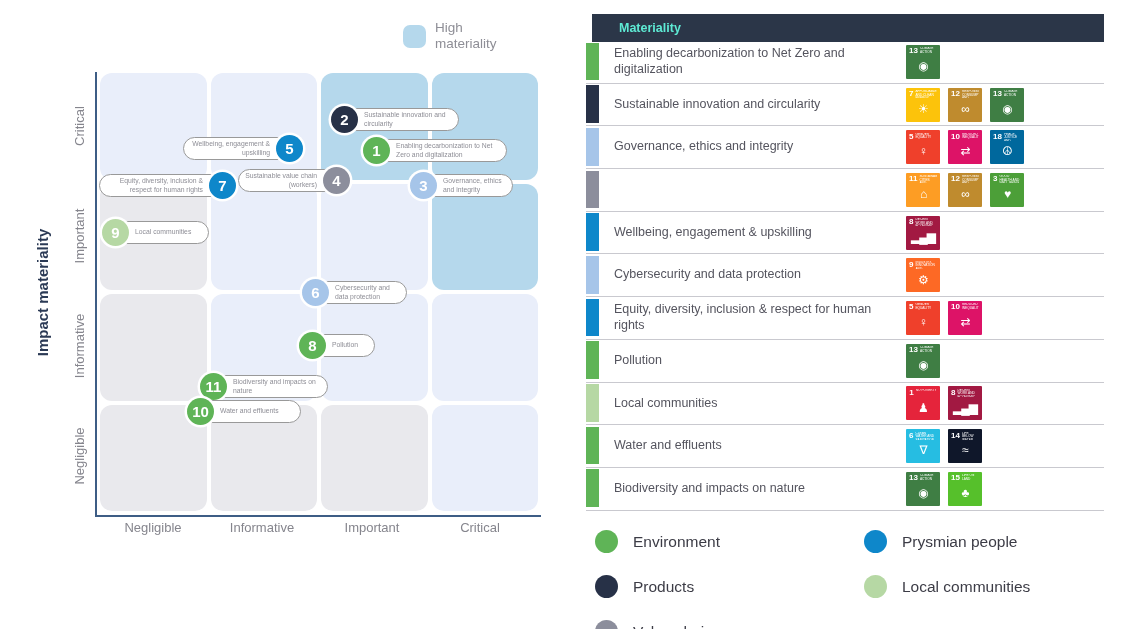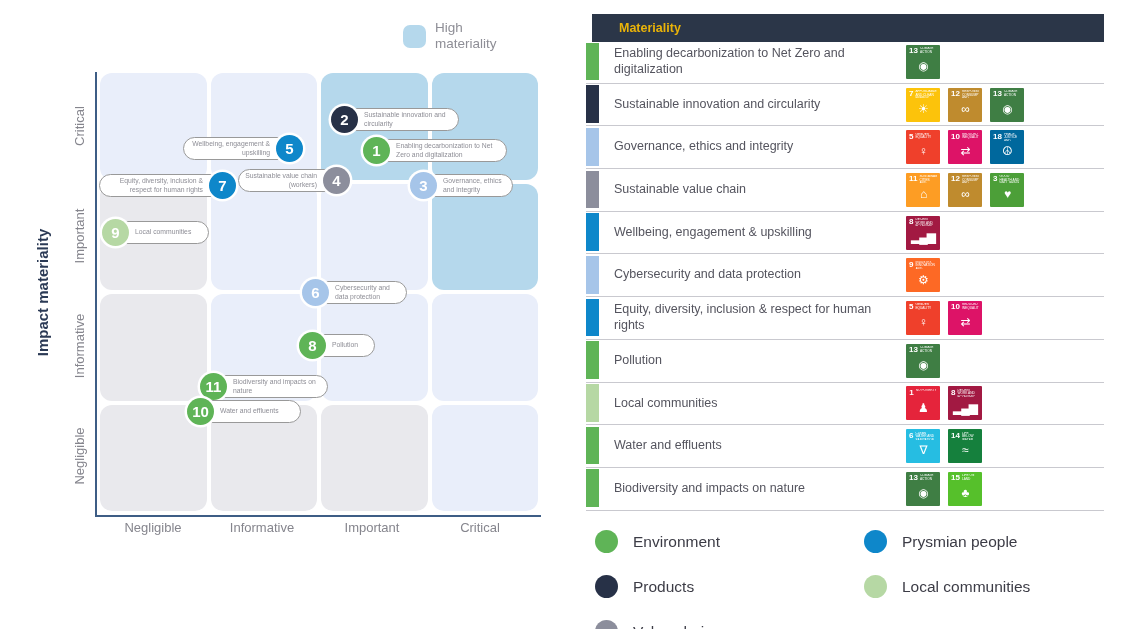--- a/index.html
+++ b/index.html
@@ -48,38 +48,38 @@
   .bubble .btxt{flex:1;font-size:6.8px;line-height:1.18;color:#8e8e96;padding:0 6px;}
   .bubble .bnum{width:27px;height:27px;border-radius:50%;flex:none;display:flex;align-items:center;justify-content:center;
                 color:#fff;font-weight:bold;font-size:15px;box-shadow:0 0 0 2.5px #fff;z-index:2;}
   .bubble.cl .bnum{margin-left:-3px;}
   .bubble.cr{flex-direction:row-reverse;}
   .bubble.cr .btxt{text-align:right;}
   .bubble.cr .bnum{margin-right:-3px;}
 
   
   .panel{position:absolute;left:586px;top:0;width:520px;height:629px;}
-  .t-head{margin-left:6px;width:512px;height:28px;background:#2b3648;color:#eab308;
+  .t-head{margin-left:6px;width:512px;height:28px;background:#2b3648;color:#5eead4;
           font-size:12.5px;font-weight:bold;line-height:28px;padding-left:27px;box-sizing:border-box;}
   .t-rows{position:absolute;left:0;top:41px;width:518px;}
   .t-row{position:relative;height:42.7px;border-bottom:1px solid #c9c9cf;box-sizing:border-box;display:flex;align-items:center;}
   .t-bar{position:absolute;left:0;top:1.5px;bottom:2.5px;width:13px;}
   .t-label{margin-left:28px;width:262px;font-size:12.5px;line-height:1.25;color:#54545e;}
   .t-icons{position:absolute;left:320px;top:0;bottom:0;display:flex;align-items:center;gap:8px;}
 
   .sdg{width:34px;height:34px;border-radius:1px;color:#fff;display:flex;flex-direction:column;
        padding:2.5px 3px 2px 3px;box-sizing:border-box;flex:none;}
   .sdg-top{display:flex;gap:2px;align-items:flex-start;line-height:1;justify-content:center;}
   .sdg-top b{font-size:8px;font-weight:bold;}
   .sdg-top i{font-style:normal;font-size:3.2px;line-height:1.1;text-transform:uppercase;max-height:8px;overflow:hidden;}
   .sdg-g{flex:1;display:flex;align-items:center;justify-content:center;font-size:12px;line-height:1;letter-spacing:-1px;}
   .sdg-1{background:#e5243b;}.sdg-3{background:#4c9f38;}.sdg-5{background:#ef402b;}
   .sdg-6{background:#26bde2;}.sdg-7{background:#fcc30b;}.sdg-8{background:#a21942;}
   .sdg-9{background:#fd6925;}.sdg-10{background:#dd1367;}.sdg-11{background:#fd9d24;}
-  .sdg-12{background:#bf8b2e;}.sdg-13{background:#3f7e44;}.sdg-14{background:#15803d;}
+  .sdg-12{background:#bf8b2e;}.sdg-13{background:#3f7e44;}.sdg-14{background:#0f172a;}
   .sdg-15{background:#56c02b;}.sdg-16{background:#00689d;}
 
   
   .b-legend{position:absolute;left:9px;top:530px;display:grid;
             grid-template-columns:269px auto;grid-template-rows:repeat(3,23px);row-gap:22px;grid-auto-flow:column;}
   .b-item{display:flex;align-items:center;}
   .b-dot{width:23px;height:23px;border-radius:50%;flex:none;}
   .b-item span.lab{margin-left:15px;font-size:15.5px;font-weight:500;color:#3c3c46;}
 </style>
 </head>
@@ -243,21 +243,20 @@
                 <b>18</b>
                 <i>Peace, justice and strong institutions</i>
               </span>
             <span class="sdg-g">☮</span>
             </span>
         </span>
       </div>
 
       <div class="t-row">
         <span class="t-bar cat-value-chain"></span>
-        <span class="t-label">Sustainable value chain</span>
         <span class="t-icons">
           <span class="sdg sdg-11">
             <span class="sdg-top">
                 <b>11</b>
                 <i>Sustainable cities and communities</i>
               </span>
             <span class="sdg-g">⌂</span>
             </span>
           <span class="sdg sdg-12">
             <span class="sdg-top">

